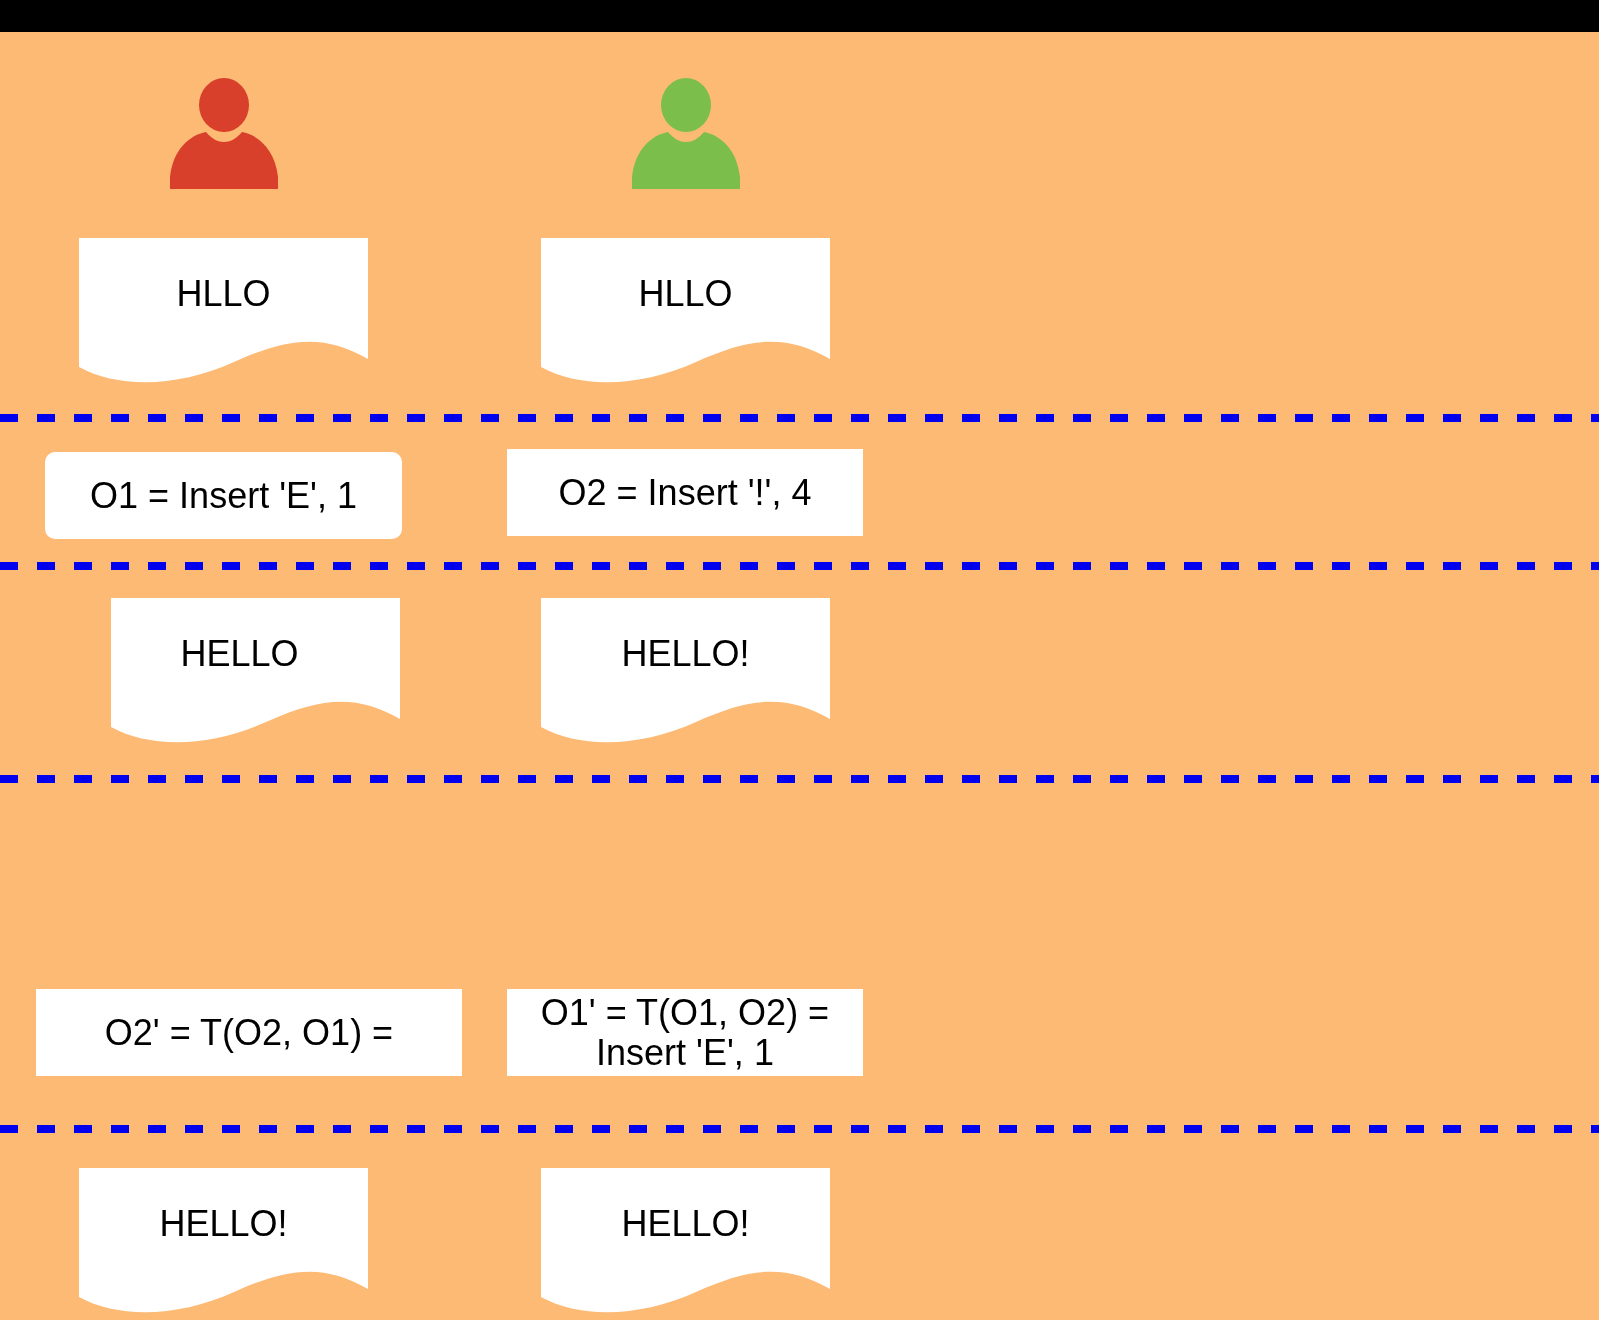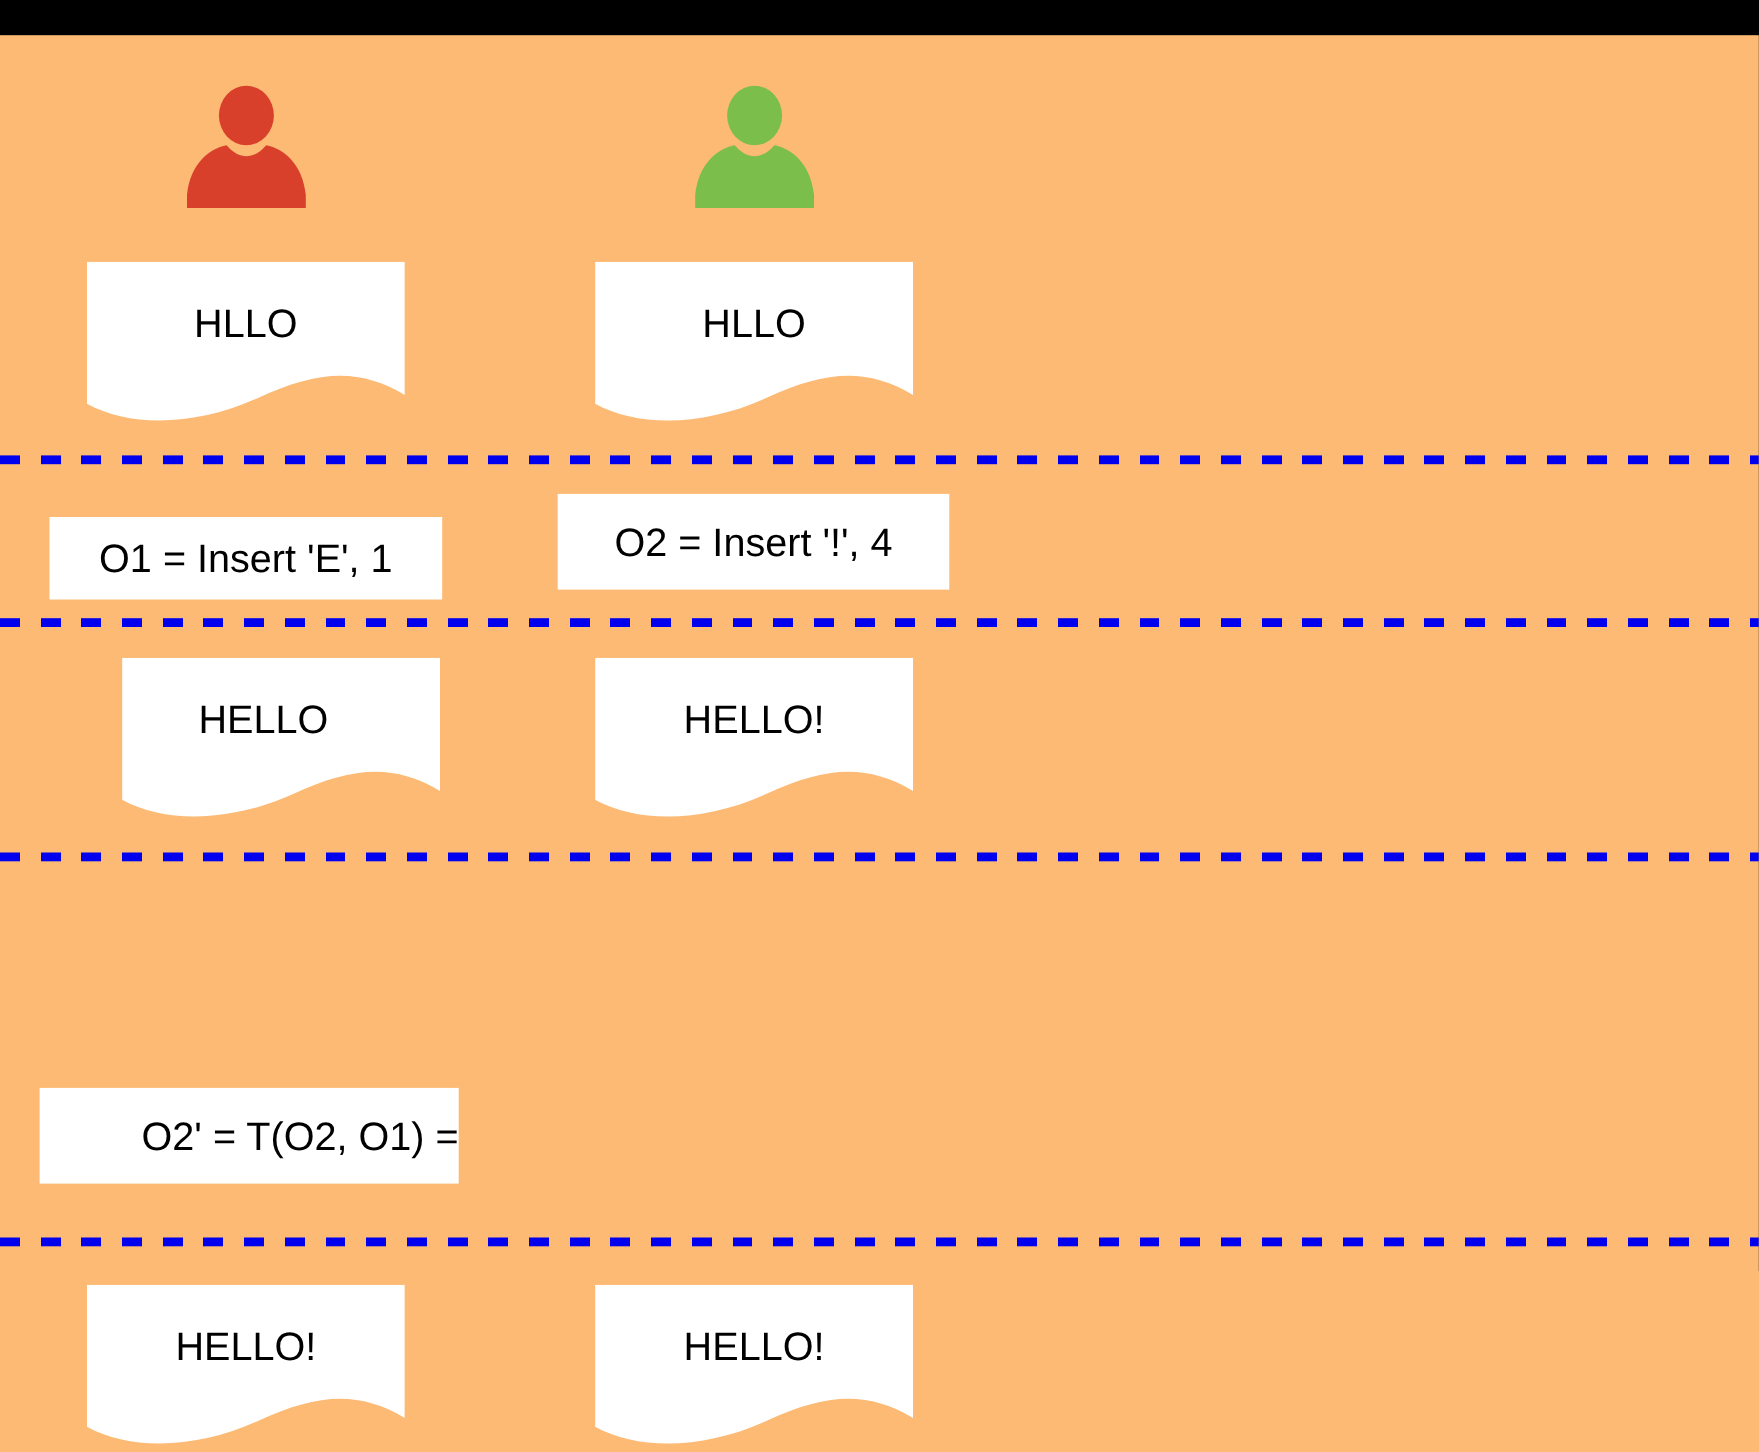--- a/index.html
+++ b/index.html
@@ -75,21 +75,21 @@
   </div>
   <div class="abs doc" style="left:541px; top:206px;">
     <svg viewBox="0 0 289 152">
       <path d="M0 0 H289 V121 C246 96 210 99 155 124 C100 149 40 151 0 129 Z" fill="#FFFFFF"></path>
     </svg>
     <div class="doc-label">HLLO</div>
   </div>
 
   <div class="abs dashline" style="top:382px;"></div>
 
-  <div class="abs opbox" style="left:45px; top:438px; width:357px; height:75px;">
+  <div class="abs opbox" style="left:45px; top:420px; width:357px; height:87px;border-radius:10px;">
     <span>O1 = Insert 'E', 1</span>
   </div>
   <div class="abs opbox" style="left:507px; top:417px; width:356px; height:87px;">
     <span>O2 = Insert '!', 4</span>
   </div>
 
   <div class="abs dashline" style="top:530px;"></div>
 
   <div class="abs doc" style="left:79px; top:566px;padding-left:32px;">
     <svg viewBox="0 0 289 152">
@@ -99,23 +99,29 @@
   </div>
   <div class="abs doc" style="left:541px; top:566px;">
     <svg viewBox="0 0 289 152">
       <path d="M0 0 H289 V121 C246 96 210 99 155 124 C100 149 40 151 0 129 Z" fill="#FFFFFF"></path>
     </svg>
     <div class="doc-label">HELLO!</div>
   </div>
 
   <div class="abs dashline" style="top:743px;"></div>
 
-  <div class="abs opbox" style="left:36px; top:957px; width:381px; height:87px;justify-content:flex-end;">
+  <div class="abs opbox" style="left:36px; top:957px; width:426px; height:87px;">
     <span>
       <span style="display:block">O2' = T(O2, O1) =</span>
+    </span>
+  </div>
+  <div class="abs opbox" style="left:507px; top:957px; width:356px; height:87px;">
+    <span>
+      <span style="display:block">O1' = T(O1, O2) =</span>
+      <span style="display:block">Insert 'E', 1</span>
     </span>
   </div>
 
   <div class="abs dashline" style="top:1093px;"></div>
 
   <div class="abs doc" style="left:79px; top:1136px;">
     <svg viewBox="0 0 289 152">
       <path d="M0 0 H289 V121 C246 96 210 99 155 124 C100 149 40 151 0 129 Z" fill="#FFFFFF"></path>
     </svg>
     <div class="doc-label">HELLO!</div>

